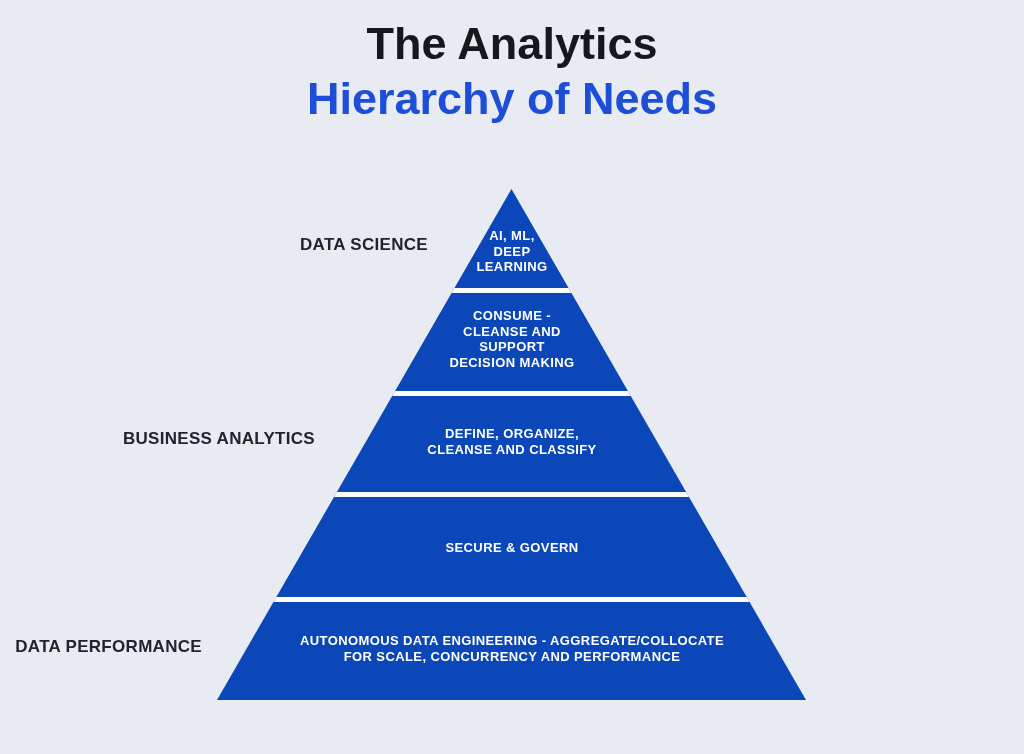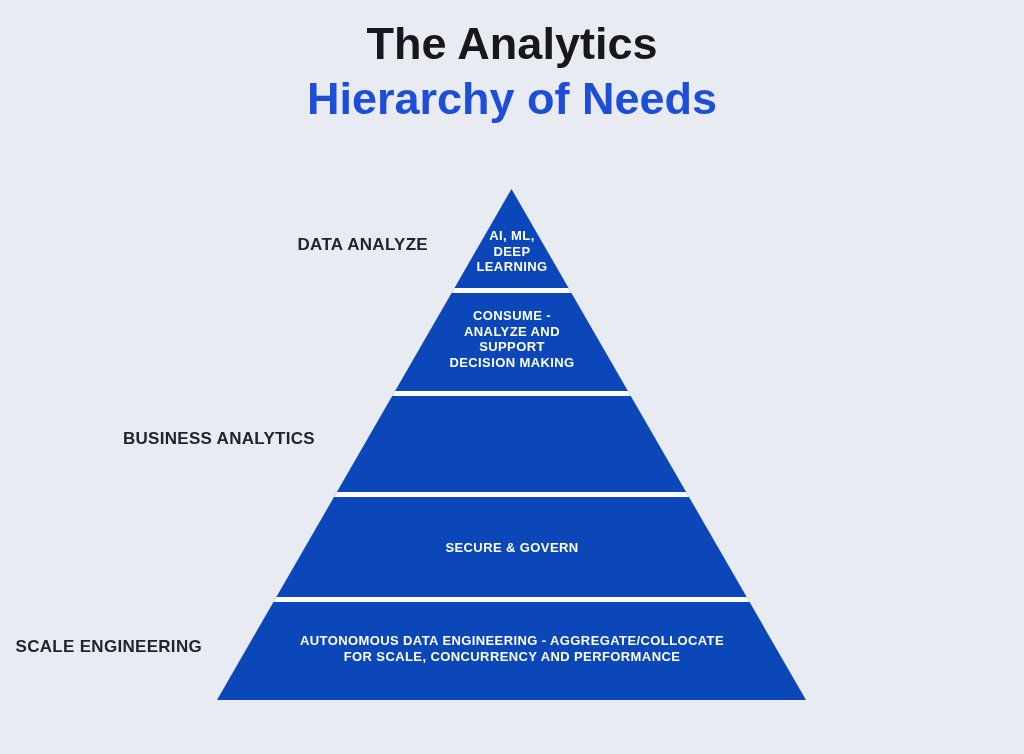--- a/index.html
+++ b/index.html
@@ -90,24 +90,26 @@
       <rect x="0" y="391" width="1024" height="5" fill="#fdfdfd"></rect>
       <rect x="0" y="492" width="1024" height="5" fill="#fdfdfd"></rect>
       <rect x="0" y="597" width="1024" height="5" fill="#fdfdfd"></rect>
     </g>
   </svg>
 
   <div class="level-label lvl-1">AI, ML,
 DEEP
 LEARNING</div>
   <div class="level-label lvl-2">CONSUME -
-ANALYZE AND
+CLEANSE AND
 SUPPORT
 DECISION MAKING</div>
+  <div class="level-label lvl-3">DEFINE, ORGANIZE,
+CLEANSE AND CLASSIFY</div>
   <div class="level-label lvl-4">SECURE &amp; GOVERN</div>
   <div class="level-label lvl-5">AUTONOMOUS DATA ENGINEERING - AGGREGATE/COLLOCATE
 FOR SCALE, CONCURRENCY AND PERFORMANCE</div>
 
-  <div class="side-label side-1">DATA ANALYZE</div>
+  <div class="side-label side-1">DATA SCIENCE</div>
   <div class="side-label side-2">BUSINESS ANALYTICS</div>
-  <div class="side-label side-3">SCALE ENGINEERING</div>
+  <div class="side-label side-3">DATA PERFORMANCE</div>
 
 </div>
 
 </body></html>

